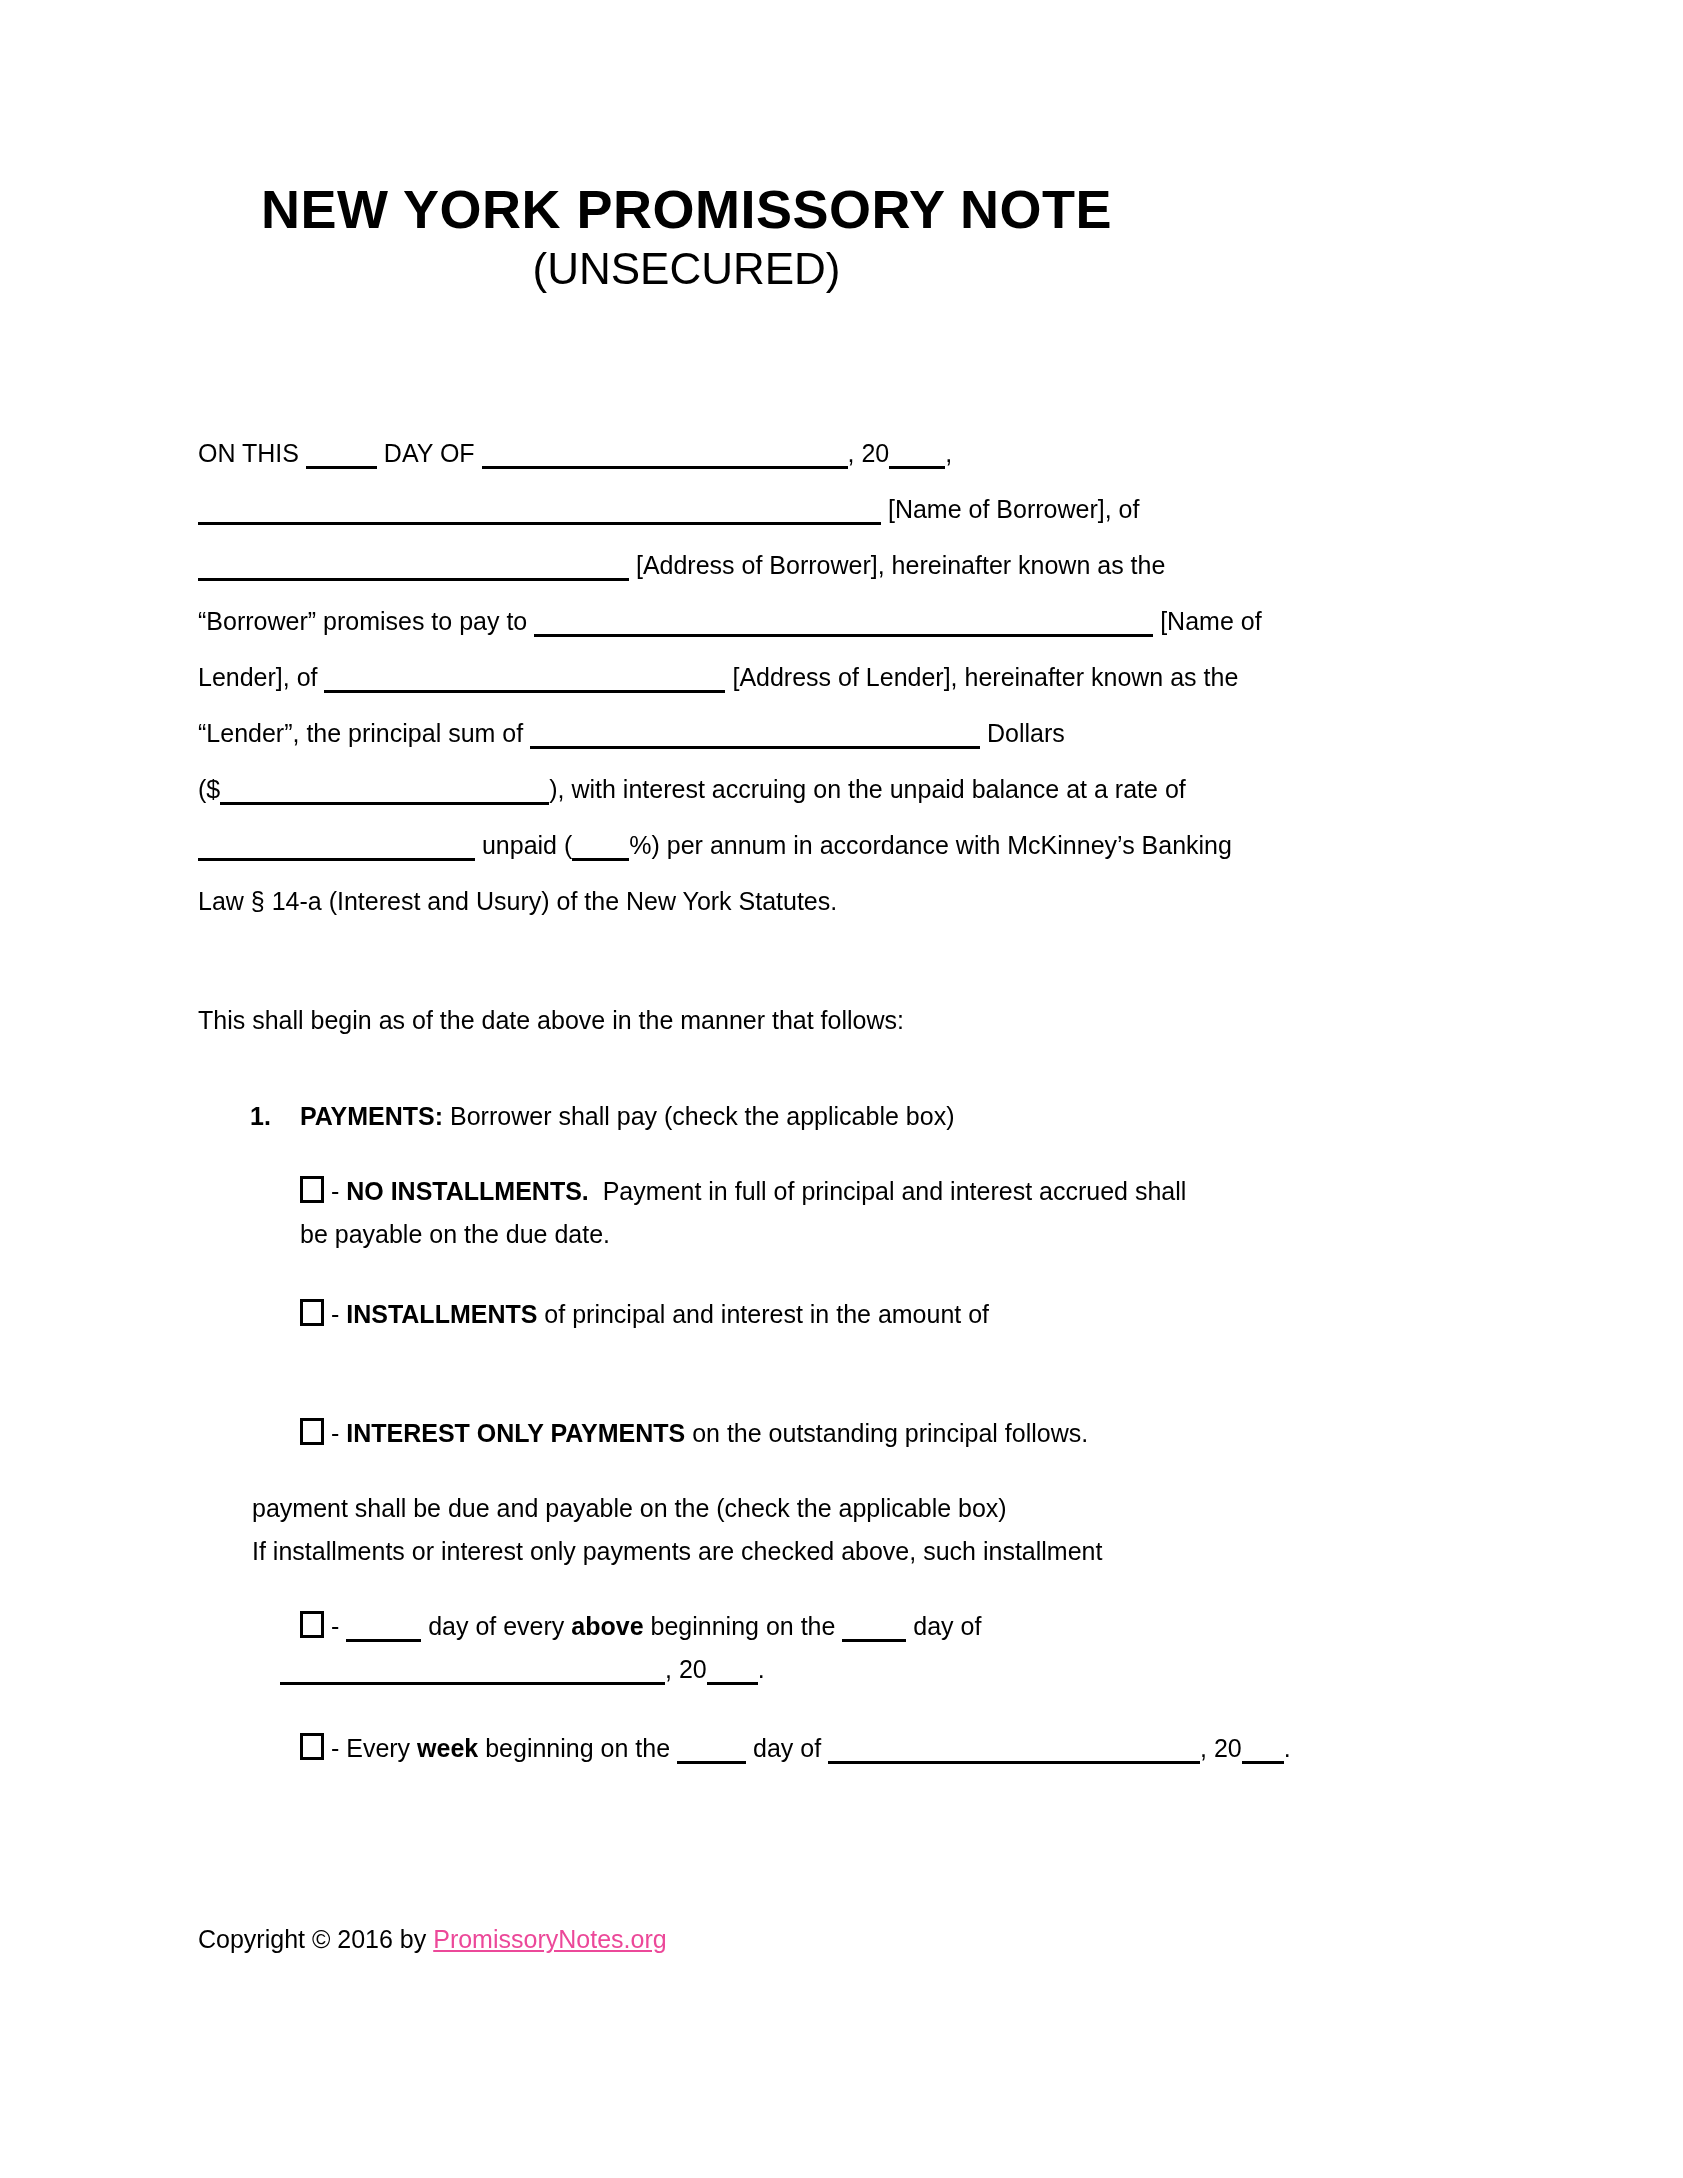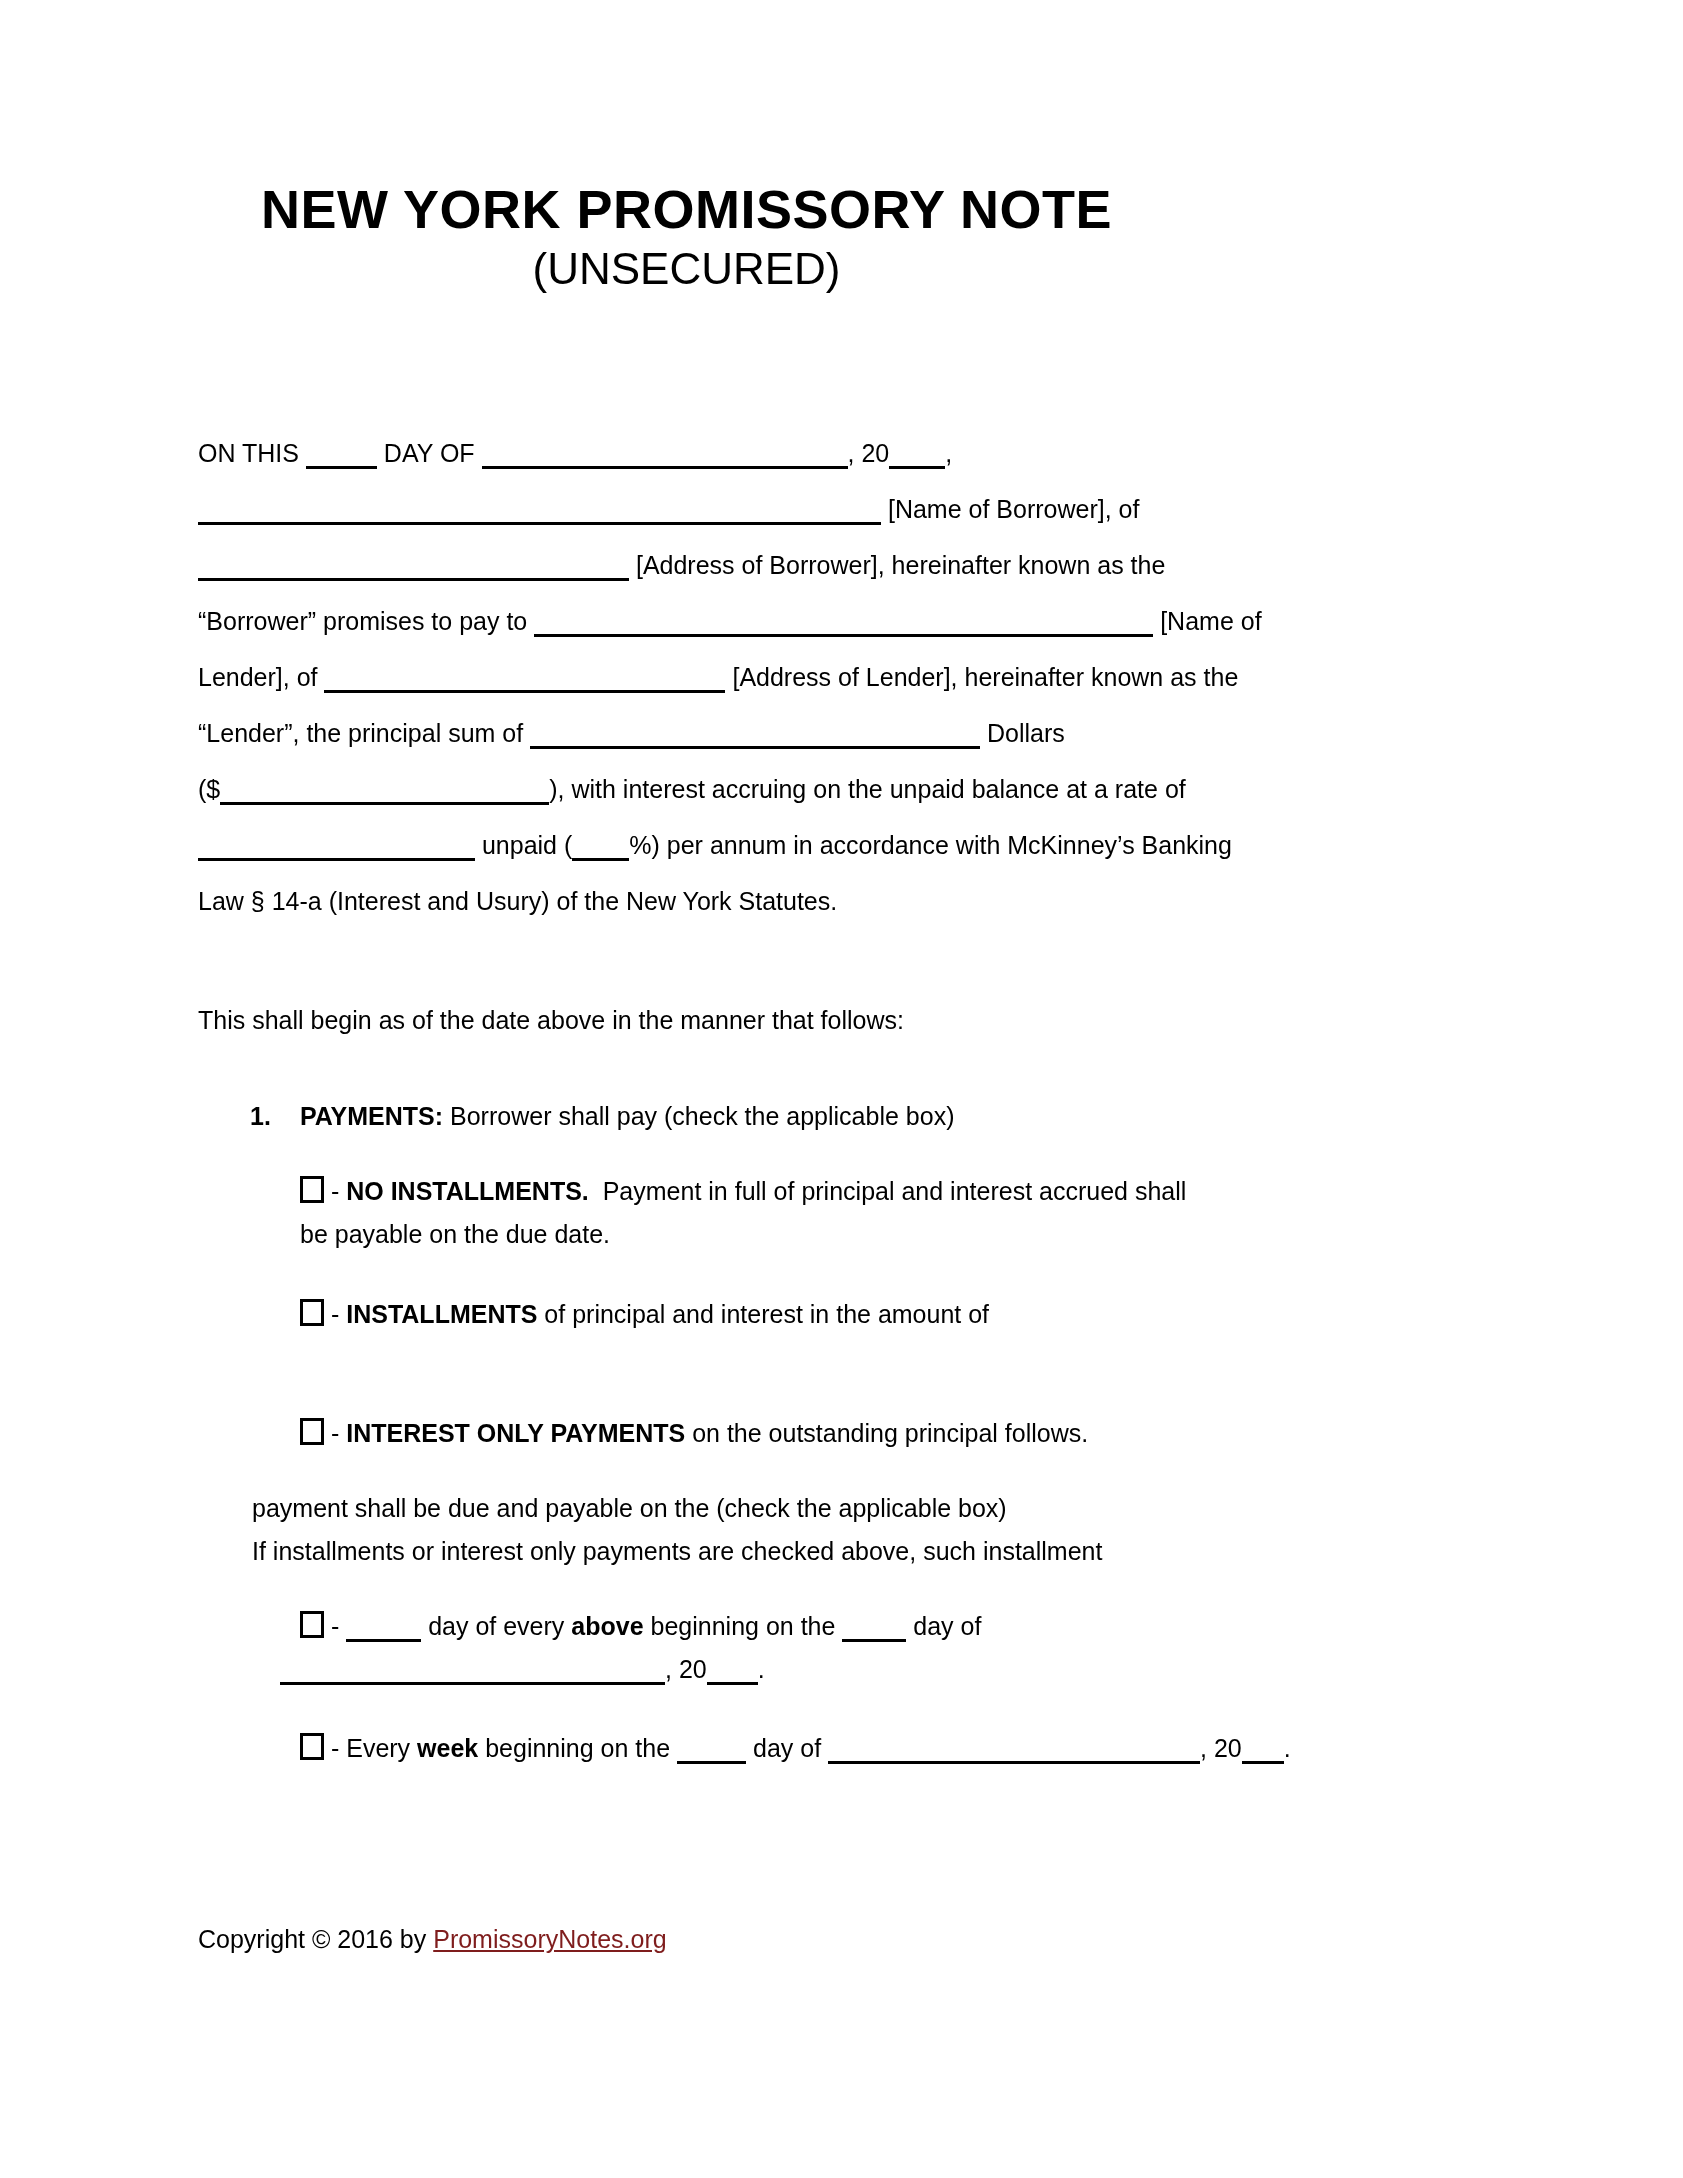--- a/index.html
+++ b/index.html
@@ -27,21 +27,21 @@
   .num { display: inline-block; width: 50px; font-weight: 700; }
   .opt { position: absolute; left: 300px; line-height: 43px; }
   .opt-no   { top: 1170px; }
   .opt-inst { top: 1293px; }
   .opt-int  { top: 1412px; }
   .note { position: absolute; left: 252px; top: 1487px; line-height: 43px; }
   .sched-month { position: absolute; left: 300px; top: 1605px; line-height: 43px; }
   .sched-month .line:nth-child(2) { margin-left: -20px; }
   .sched-week  { position: absolute; left: 300px; top: 1727px; line-height: 43px; }
   .footer { position: absolute; left: 198px; top: 1919px; line-height: 40px; white-space: nowrap; }
-  .footer a { color: #7f1d1d; text-decoration: underline; cursor: pointer; }
+  .footer a { color: #ec4899; text-decoration: underline; cursor: pointer; }
   .blank {
     display: inline-block; height: 3px; border-bottom: 3px solid #000000;
     vertical-align: -7px;
   }
   .checkbox {
     display: inline-block; width: 24px; height: 27px; border: 3px solid #000000;
     vertical-align: -3px; background: #ffffff;
   }
   b { font-weight: 700; }
 </style>

